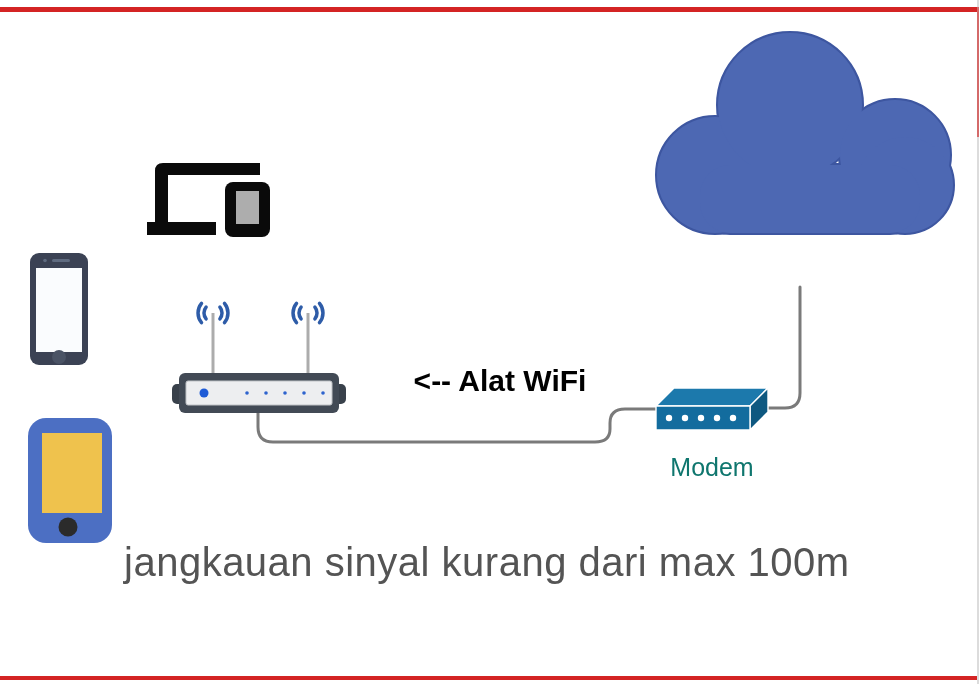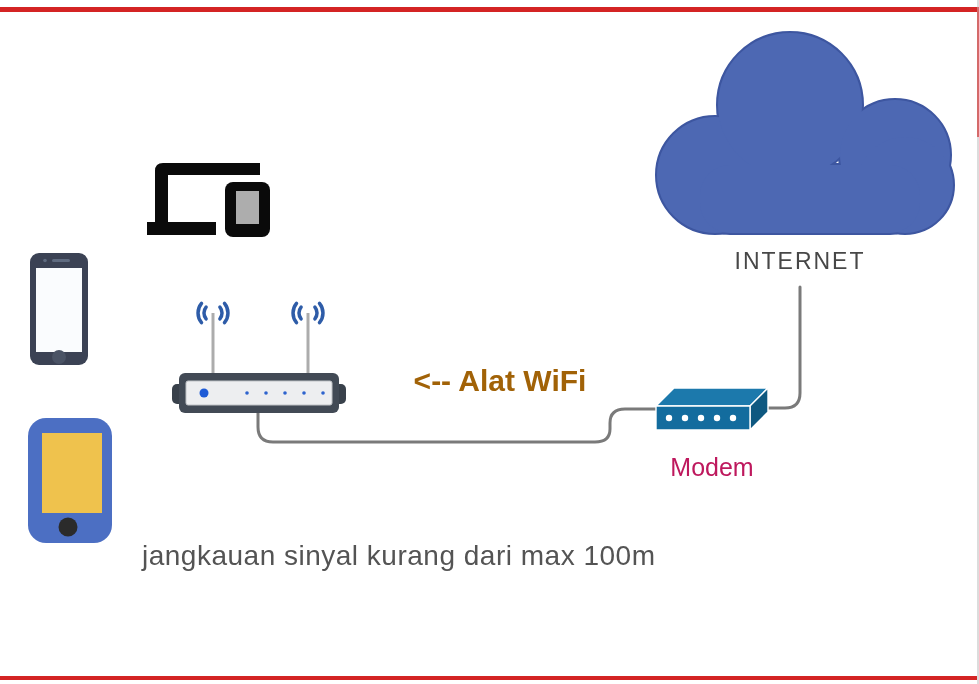--- a/index.html
+++ b/index.html
@@ -12,25 +12,25 @@
   }
   .border-top{position:absolute;left:0;top:7px;width:100%;height:5px;background:#d42424;}
   .border-bottom{position:absolute;left:0;top:676px;width:100%;height:4px;background:#d42424;}
   .border-right-gray{position:absolute;right:0;top:0;width:2px;height:100%;background:#dcdcdc;}
   .border-right-red{position:absolute;right:0;top:7px;width:2px;height:130px;background:#d46a6a;}
   .diagram-svg{position:absolute;left:0;top:0;}
   .label{position:absolute;color:#4a4a4a;}
   .label-internet{left:690px;top:248px;width:220px;text-align:center;
     font-size:23px;letter-spacing:2px;color:#474747;}
   .label-wifi{left:390px;top:364px;width:220px;text-align:center;
-    font-size:30px;font-weight:bold;color:#a16207;}
+    font-size:30px;font-weight:bold;color:#000000;}
   .label-modem{left:632px;top:448px;width:160px;text-align:center;
-    font-size:25px;color:#be185d;line-height:38px;}
-  .label-caption{left:142px;top:540px;white-space:nowrap;
-    font-size:28px;color:#545454;letter-spacing:0.5px;}
+    font-size:25px;color:#0f766e;line-height:38px;}
+  .label-caption{left:124px;top:540px;white-space:nowrap;
+    font-size:40px;color:#545454;letter-spacing:0.5px;}
 </style>
 </head>
 <body>
 
 <div class="canvas">
 
   <svg class="diagram-svg" width="979" height="684" viewBox="0 0 979 684">
 
     <path d="M 800 287 L 800 393 Q 800 408 785 408 L 768 408" fill="none" stroke="#7a7a7a" stroke-width="3" stroke-linecap="round"></path>
 
@@ -111,21 +111,20 @@
       <g fill="#ffffff" stroke="none">
         <circle cx="669" cy="418" r="3.2"></circle>
         <circle cx="685" cy="418" r="3.2"></circle>
         <circle cx="701" cy="418" r="3.2"></circle>
         <circle cx="717" cy="418" r="3.2"></circle>
         <circle cx="733" cy="418" r="3.2"></circle>
       </g>
     </g>
   </svg>
 
-  <div class="label label-internet">INTERNET</div>
 
   <div class="label label-wifi">&lt;-- Alat WiFi</div>
 
   <div class="label label-modem">
     <div>Modem</div>
   </div>
 
   <div class="label label-caption">jangkauan sinyal kurang dari max 100m</div>
 
   <div class="border-top"></div>

